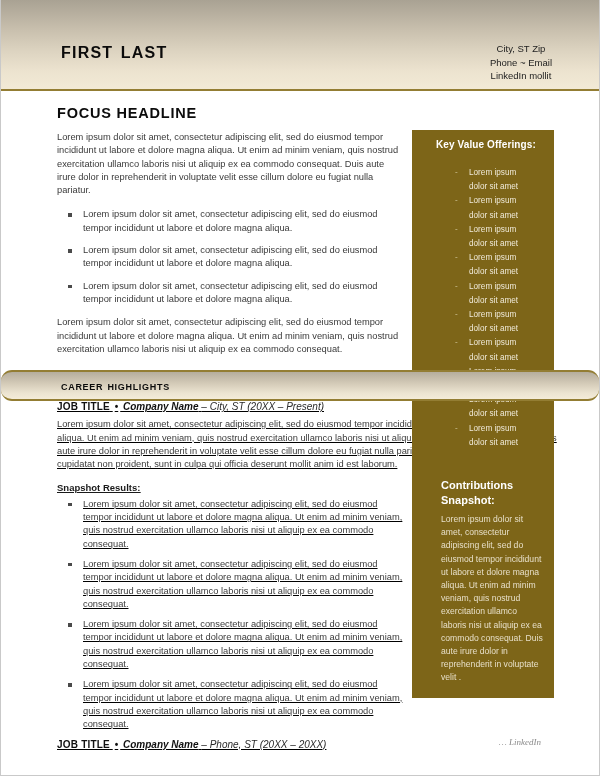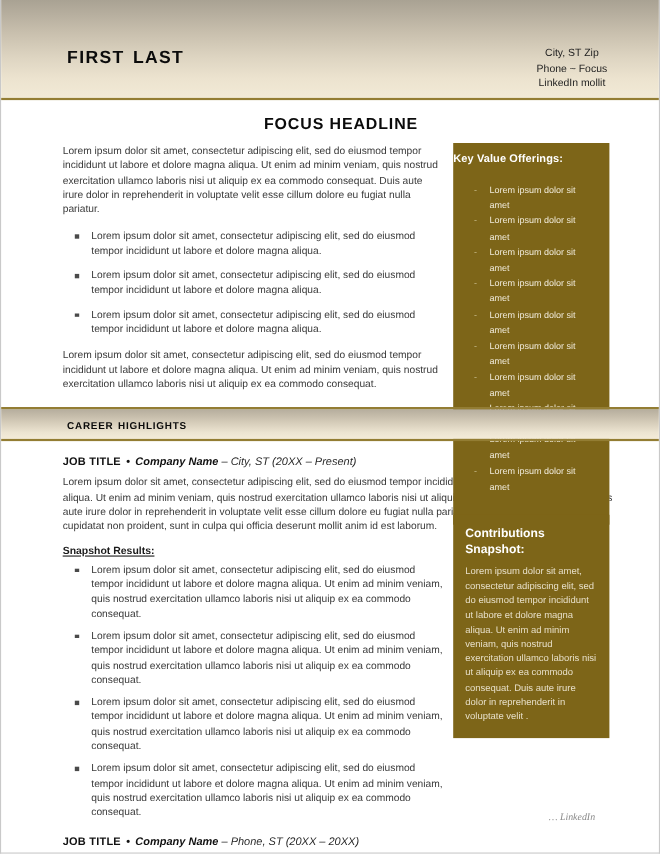--- a/index.html
+++ b/index.html
@@ -71,21 +71,20 @@
     position: relative;
     padding: 14px 36px 0 56px;
   }
   .focus-headline {
     font-size: 14.5px;
     font-weight: bold;
     letter-spacing: 0.8px;
     color: #0b0b0b;
     text-transform: uppercase;
     margin: 0 0 10px 0;
-    text-align: center;
   }
   .focus-body {
     width: 348px;
   }
   .focus-body p {
     margin: 0 0 11px 0;
     font-size: 9.3px;
     line-height: 13.3px;
     color: #3a3a3a;
     text-align: left;
@@ -113,21 +112,21 @@
     background: #4a4a4a;
   }
 
   
   .kvo-box {
     position: absolute;
     left: 411px;
     top: 130px;
     width: 142px;
     background: #7d6518;
-    padding: 9px 10px 11px 0;
+    padding: 9px 10px 11px 24px;
     box-sizing: border-box;
   }
   .kvo-title {
     color: #ffffff;
     font-size: 10px;
     font-weight: bold;
     margin-bottom: 6px;
     letter-spacing: 0.1px;
   }
   ul.kvo-list {
@@ -150,21 +149,21 @@
     color: #c8bb8c;
     font-size: 8.2px;
   }
 
   .snapshot-box {
     position: absolute;
     left: 411px;
     top: 468px;
     width: 142px;
     background: #7d6518;
-    padding: 10px 11px 13px 11px;
+    padding: 10px 11px 13px 29px;
     box-sizing: border-box;
   }
   .snapshot-title {
     color: #ffffff;
     font-size: 11px;
     font-weight: bold;
     line-height: 14.5px;
     margin-bottom: 6px;
   }
   .snapshot-text {
@@ -179,40 +178,41 @@
     height: 27px;
     margin-top: 14px;
     background: linear-gradient(to bottom,
         #b5ad9d 0%,
         #c5bcaa 22%,
         #d9d0bd 50%,
         #ece4d1 78%,
         #f4ecd9 100%);
     border-top: 2px solid #937d33;
     border-bottom: 2px solid #937d33;
+    border-radius: 11px;
   }
   .section-band-title {
     position: absolute;
     left: 60px;
     top: 50%;
     transform: translateY(-50%);
     font-size: 12.5px;
     font-weight: bold;
     letter-spacing: 0.7px;
     color: #0b0b0b;
     font-variant: small-caps;
     text-transform: lowercase;
   }
 
   
   .experience {
     padding: 0 40px 0 56px;
   }
   .job {
-    margin-top: 14px;
+    text-decoration: underline;
   }
   .job-title-line {
     font-size: 10px;
     color: #111111;
     margin-bottom: 6px;
   }
   .job-title-line .role {
     font-weight: bold;
     letter-spacing: 0.2px;
   }
@@ -280,21 +280,21 @@
 </head>
 <body>
 
 <div class="page">
 
   <div class="name-band">
     <div class="name-band-inner">
       <div class="full-name">First Last</div>
       <div class="contact-block">
         <div>City, ST Zip</div>
-        <div>Phone ~ Focus</div>
+        <div>Phone ~ Email</div>
         <div>LinkedIn mollit</div>
       </div>
     </div>
   </div>
 
   <div class="focus-section">
     <div class="focus-headline">Focus Headline</div>
     <div class="focus-body">
       <p>Lorem ipsum dolor sit amet, consectetur adipiscing elit, sed do eiusmod tempor incididunt ut labore et dolore magna aliqua. Ut enim ad minim veniam, quis nostrud exercitation ullamco laboris nisi ut aliquip ex ea commodo consequat. Duis aute irure dolor in reprehenderit in voluptate velit esse cillum dolore eu fugiat nulla pariatur.</p>
       <ul class="focus-bullets">

